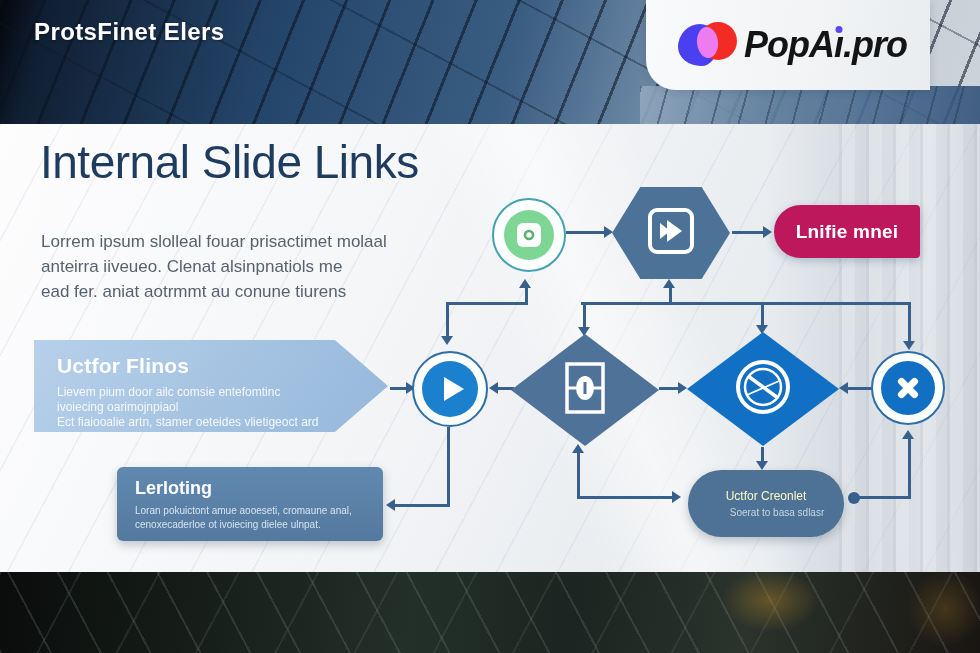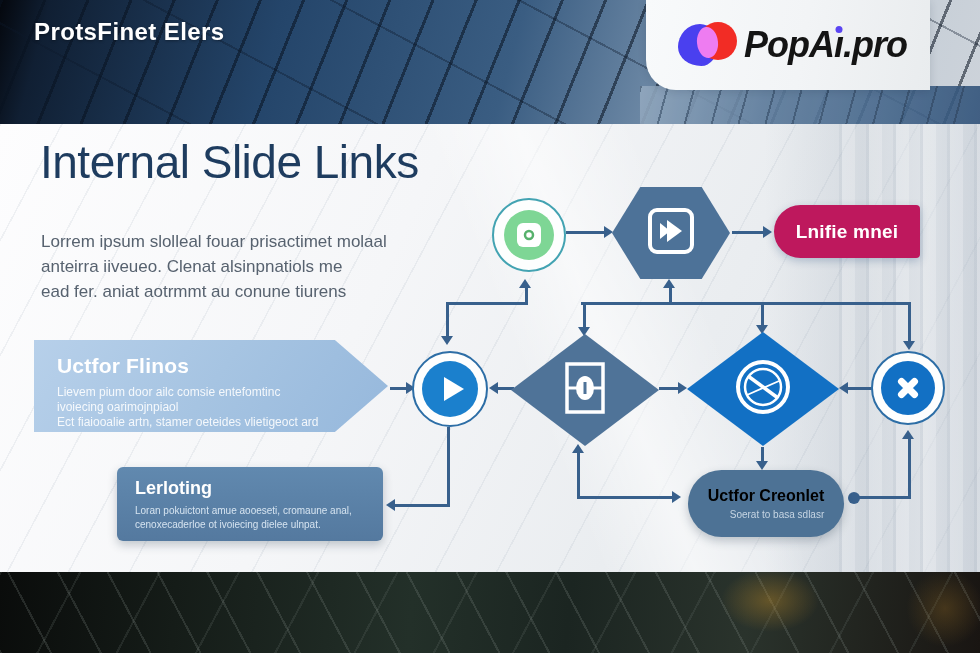--- a/index.html
+++ b/index.html
@@ -117,21 +117,21 @@
                clip-path:polygon(50% 0, 100% 50%, 50% 100%, 0 50%); }
   .diamond-2 { left:687px; top:332px; width:152px; height:114px; background:#1270c4;
                clip-path:polygon(50% 0, 100% 50%, 50% 100%, 0 50%); }
   .x-circle { left:871px; top:351px; width:74px; height:74px; }
   .x-core { width:54px; height:54px; border-radius:50%; background:#1270c4; display:flex; align-items:center; justify-content:center; }
   .pill {
     left:688px; top:470px; width:156px; height:67px; background:#4d7295;
     border-radius:34px; flex-direction:column; gap:4px;
     box-shadow:0 4px 10px rgba(30,50,70,0.25);
   }
-  .pill .pill-h { font-size:16px; font-weight:bold; color:#000000; }
+  .pill .pill-h { font-size:12px; font-weight:normal; color:#fef9c3; }
   .pill .pill-s { font-size:10px; color:#c6d5e3;margin-left:22px; }
   
   .cl { position:absolute; background:#38608c; z-index:2; }
   .dot { position:absolute; width:12px; height:12px; border-radius:50%; background:#38608c; z-index:2; }
   .ah { position:absolute; width:0; height:0; border-style:solid; z-index:2; }
   .ah-right { border-width:6px 0 6px 9px; border-color:transparent transparent transparent #38608c; }
   .ah-left  { border-width:6px 9px 6px 0;  border-color:transparent #38608c transparent transparent; }
   .ah-up    { border-width:0 6px 9px 6px;  border-color:transparent transparent #38608c transparent; }
   .ah-down  { border-width:9px 6px 0 6px;  border-color:#38608c transparent transparent transparent; }
 </style>

